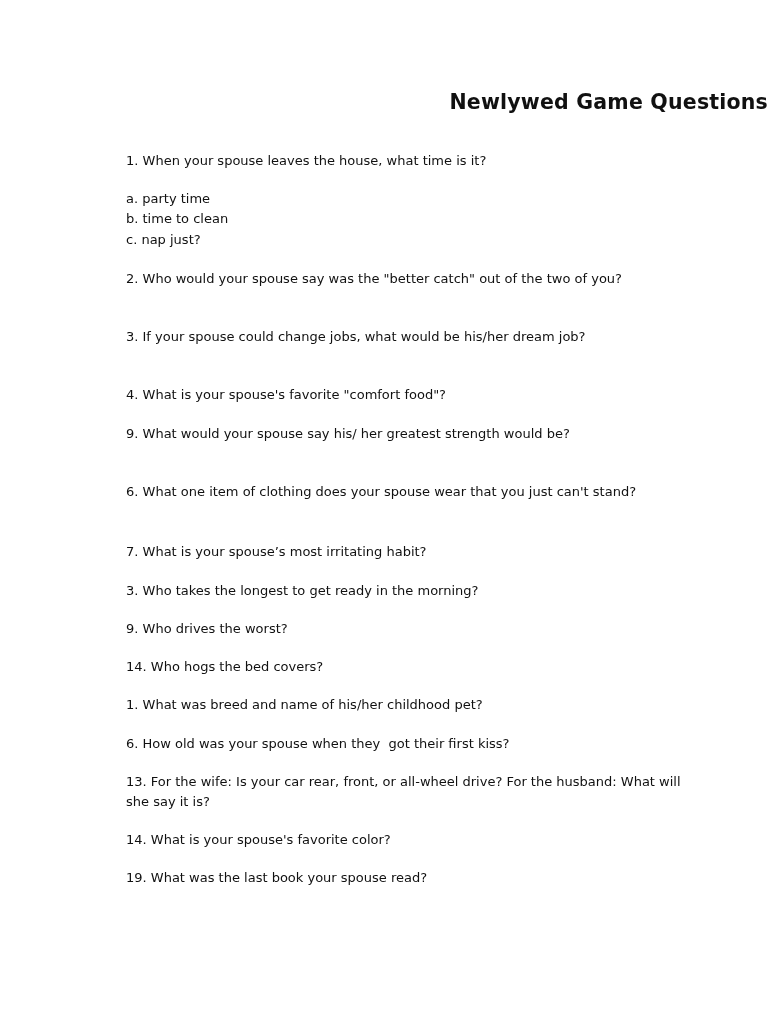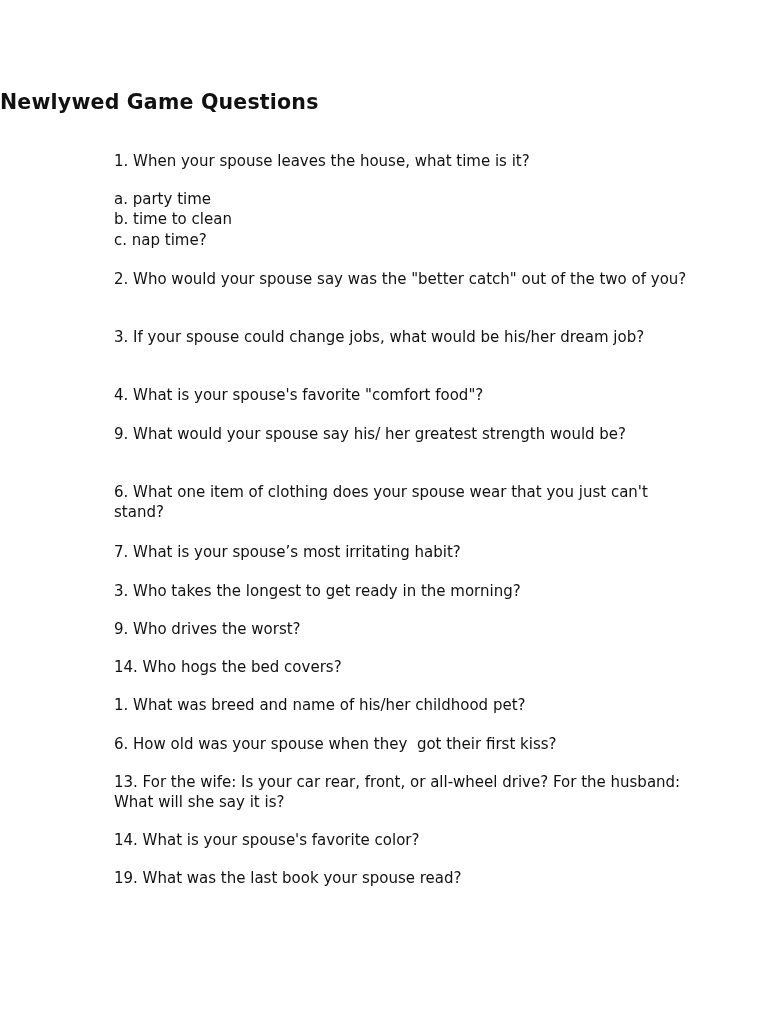--- a/index.html
+++ b/index.html
@@ -1,31 +1,31 @@
 <!DOCTYPE html>
 <html><head>
   <meta charset="utf-8">
   <style>
     html, body { margin: 0; padding: 0; background: #ffffff; }
     body { width: 768px; height: 1024px; position: relative; overflow: hidden;
            font-family: "DejaVu Sans", sans-serif; color: #111111; }
-    .title { position: absolute; top: 90px; left: 0; width: 768px; text-align: left;
+    .title { position: absolute; top: 90px; left: 0; width: 768px; text-align: right;
              font-weight: bold; font-size: 20.5px; letter-spacing: 0.2px; margin: 0; }
-    .p { position: absolute; left: 114px; width: 580px; font-size: 15px;
+    .p { position: absolute; left: 126px; width: 580px; font-size: 13px;
          line-height: 20px; margin: 0; white-space: pre-wrap; }
   </style>
 </head>
 <body>
 
 <h1 class="title">Newlywed Game Questions</h1>
 
 <p class="p" style="top:151px">1. When your spouse leaves the house, what time is it?</p>
 <p class="p" style="top:189px">a. party time</p>
 <p class="p" style="top:209px">b. time to clean</p>
-<p class="p" style="top:230px">c. nap time?</p>
+<p class="p" style="top:230px">c. nap just?</p>
 <p class="p" style="top:269px">2. Who would your spouse say was the "better catch" out of the two of you?</p>
 <p class="p" style="top:327px">3. If your spouse could change jobs, what would be his/her dream job?</p>
 <p class="p" style="top:385px">4. What is your spouse's favorite "comfort food"?</p>
 <p class="p" style="top:424px">9. What would your spouse say his/ her greatest strength would be?</p>
 <p class="p" style="top:482px">6. What one item of clothing does your spouse wear that you just can't stand?</p>
 <p class="p" style="top:542px">7. What is your spouse’s most irritating habit?</p>
 <p class="p" style="top:581px">3. Who takes the longest to get ready in the morning?</p>
 <p class="p" style="top:619px">9. Who drives the worst?</p>
 <p class="p" style="top:657px">14. Who hogs the bed covers?</p>
 <p class="p" style="top:695px">1. What was breed and name of his/her childhood pet?</p>

